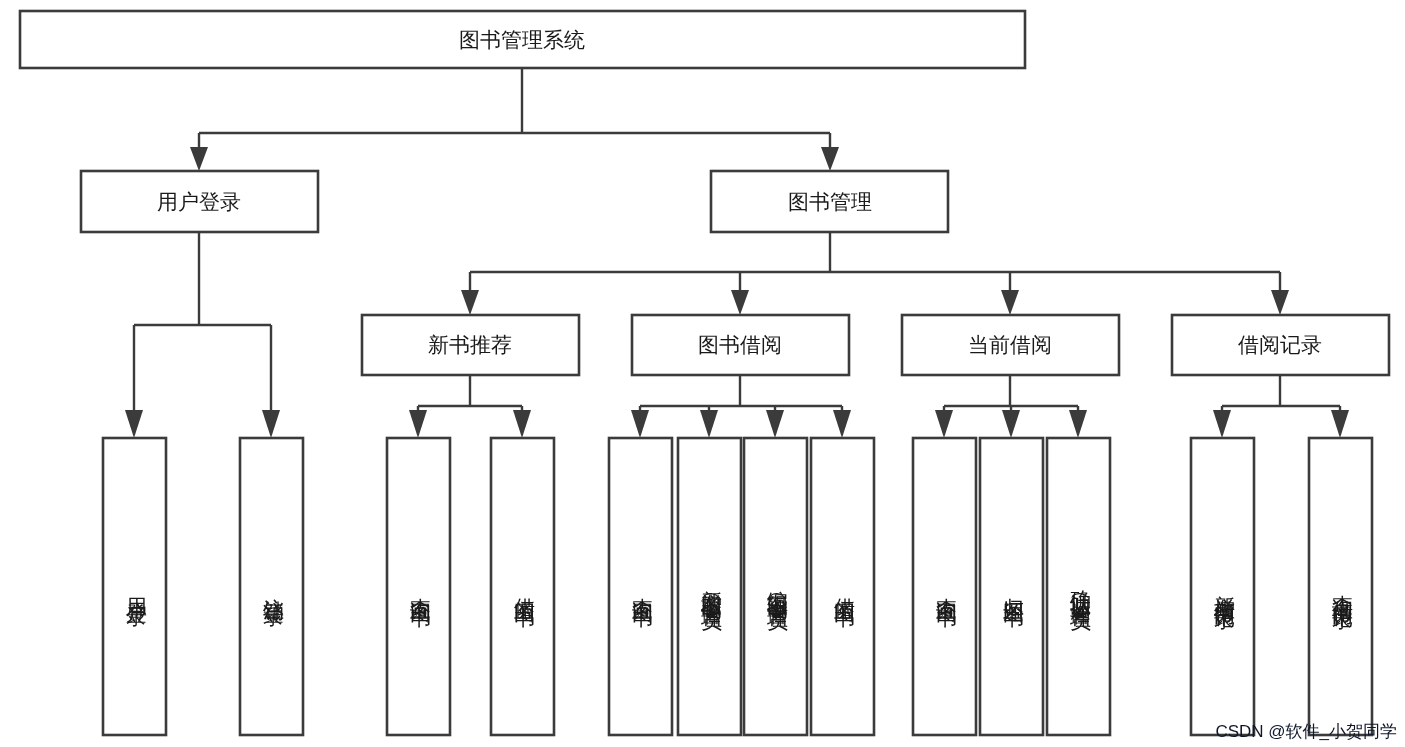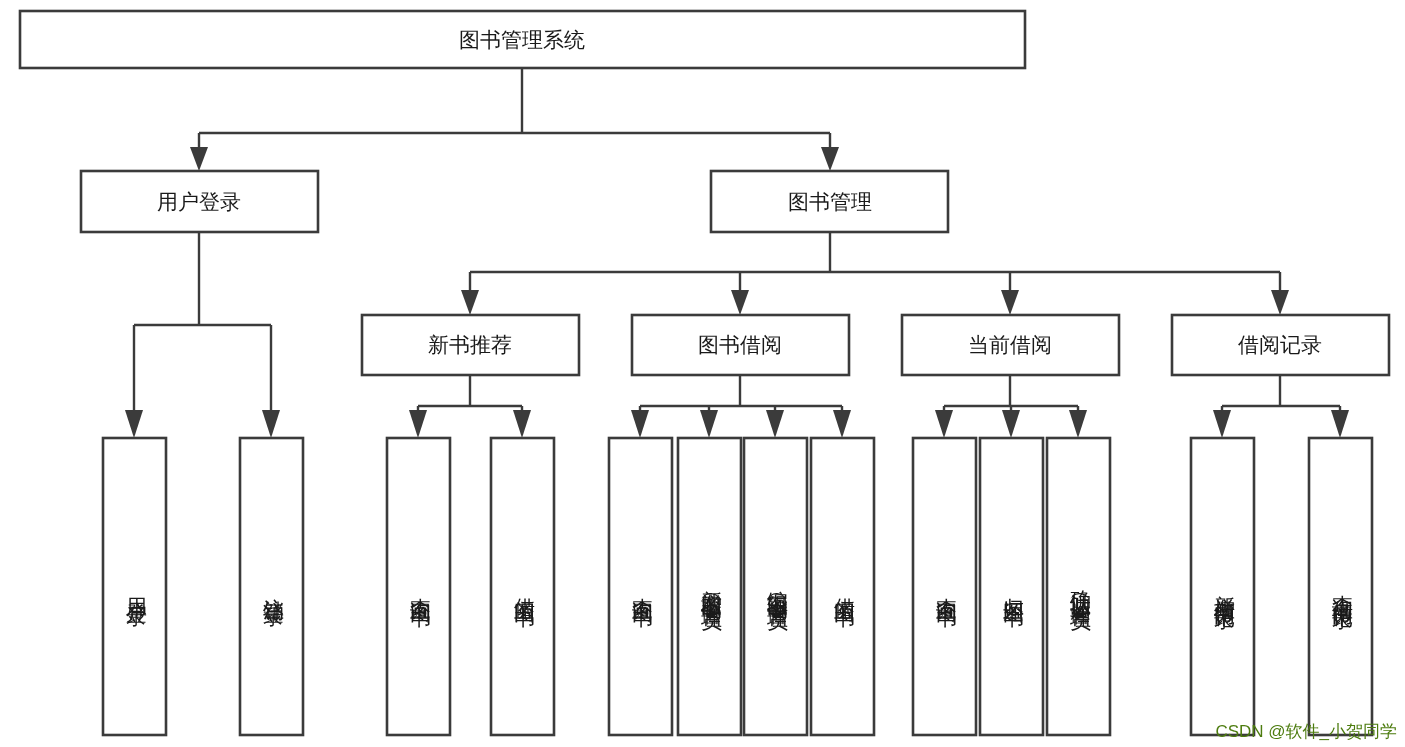--- a/index.html
+++ b/index.html
@@ -56,21 +56,21 @@
     dominant-baseline: middle;
     writing-mode: vertical-rl;
     letter-spacing: 3px;
   }
   .watermark {
     position: absolute;
     right: 8px;
     bottom: 4px;
     font-family: "Liberation Sans", "DejaVu Sans", sans-serif;
     font-size: 17px;
-    color: #4d7c0f;
+    color: #0f172a;
     white-space: nowrap;
     user-select: none;
   }
 </style>
 </head>
 <body>
 
 <div id="diagram-root">
 
   <svg class="diagram" viewBox="0 0 1405 747">

